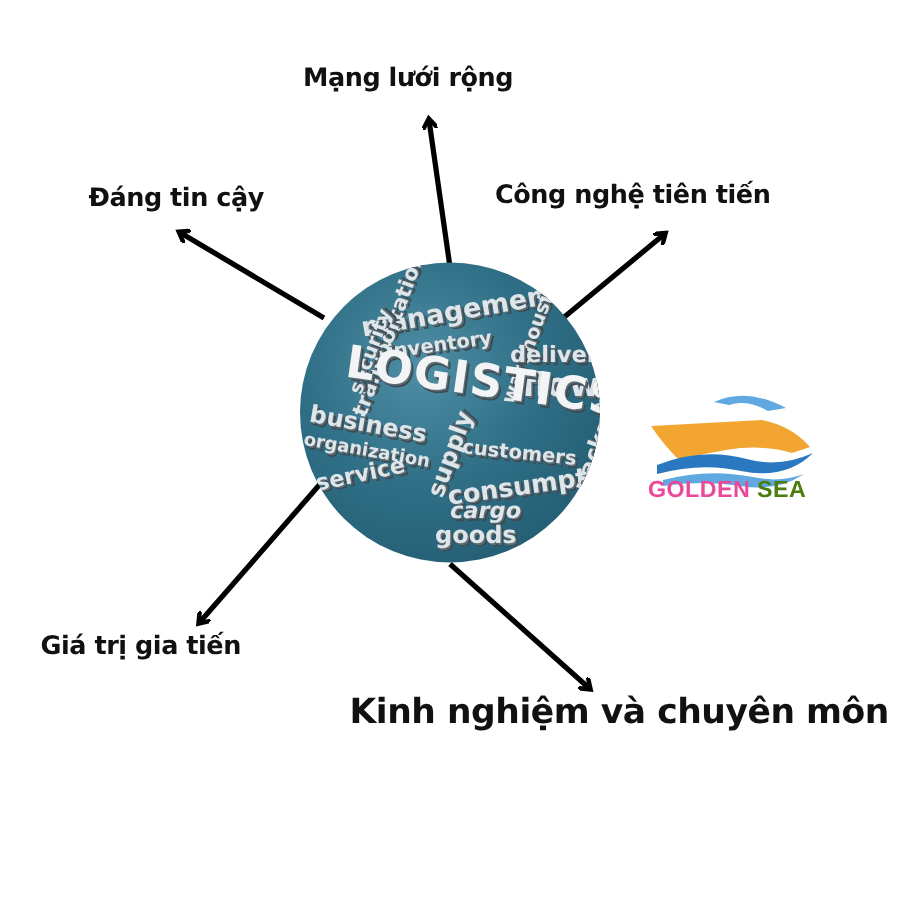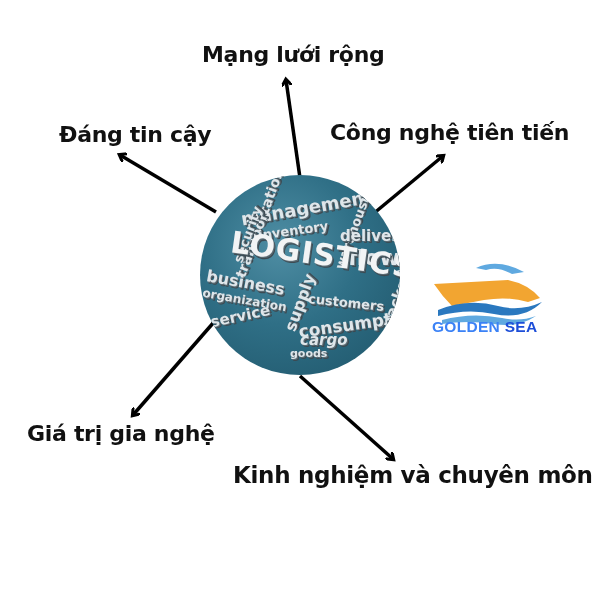--- a/index.html
+++ b/index.html
@@ -1,25 +1,25 @@
 <!DOCTYPE html>
 <html><head>
 <meta charset="utf-8">
 <style>
   html, body { margin:0; padding:0; background:#ffffff; }
   body { width:600px; height:600px; position:relative; overflow:hidden; font-family:"DejaVu Sans", sans-serif; }
-  .label { position:absolute; font-weight:bold; color:#111; white-space:nowrap; font-size:22px; letter-spacing:-0.3px; }
+  .label { position:absolute; font-weight:bold; color:#111; white-space:nowrap; font-size:17px; letter-spacing:-0.3px; }
   svg.arrows { position:absolute; left:0; top:0; }
   .hub { position:absolute; left:200px; top:175px; width:200px; height:200px; border-radius:50%; overflow:hidden;
          background: radial-gradient(circle at 40% 35%, #4f8ea4 0%, #2f6f86 45%, #1e5468 100%); }
   .hub .word { position:absolute; color:#dfe6ea; font-weight:bold; white-space:nowrap; text-shadow:1px 1px 0 #5c6c74, 2px 2px 0 #3c4a52; font-family:"DejaVu Sans", sans-serif; }
   .logo { position:absolute; left:428px; top:258px; width:120px; height:80px; }
   .logo-text { position:absolute; left:432px; top:318px; font-family:"Liberation Sans", sans-serif; font-weight:bold; font-size:15.5px; letter-spacing:0.3px; }
-  .logo-text .g { color:#3b82f6; }
-  .logo-text .s { color:#1d4ed8; }
+  .logo-text .g { color:#ec4899; }
+  .logo-text .s { color:#4d7c0f; }
 </style>
 </head>
 <body>
 
 <svg class="arrows" width="600" height="600">
   <defs>
     <marker id="ah" markerWidth="10" markerHeight="10" refX="6" refY="5" orient="auto" markerUnits="userSpaceOnUse">
       <path d="M0,0 L7,5 L0,10" fill="none" stroke="#000" stroke-width="3"></path>
     </marker>
   </defs>
@@ -42,28 +42,28 @@
   <span class="word" style="left:148px;top:70px;font-size:22px;">flow</span>
   <span class="word" style="left:148px;top:90px;font-size:13px;margin-left:48px;">stock</span>
   <span class="word" style="left:30px;top:62px;font-size:30px;letter-spacing:1px;transform:rotate(8deg);color:#f2f4f5;">LOGISTICS</span>
   <span class="word" style="left:6px;top:98px;font-size:16px;transform:rotate(10deg);">business</span>
   <span class="word" style="left:2px;top:118px;font-size:12px;transform:rotate(10deg);">organization</span>
   <span class="word" style="left:10px;top:132px;font-size:15px;transform:rotate(-12deg);">service</span>
   <span class="word" style="left:70px;top:118px;font-size:16px;transform:rotate(-70deg);">supply</span>
   <span class="word" style="left:108px;top:120px;font-size:13px;transform:rotate(6deg);">customers</span>
   <span class="word" style="left:98px;top:138px;font-size:17px;transform:rotate(-8deg);">consumption</span>
   <span class="word" style="left:100px;top:156px;font-size:15px;font-style:italic;">cargo</span>
-  <span class="word" style="left:90px;top:172px;font-size:11px;">goods</span>
+  <span class="word" style="left:90px;top:172px;font-size:16px;">goods</span>
   <span class="word" style="left:158px;top:102px;font-size:15px;transform:rotate(-70deg);">packaging</span>
 </div>
 
 <div class="label" style="left:202px;top:42px;">Mạng lưới rộng</div>
 <div class="label" style="left:59px;top:122px;text-align:center;">Đáng tin cậy</div>
 <div class="label" style="left:330px;top:120px;">Công nghệ tiên tiến</div>
-<div class="label" style="left:27px;top:421px;">Giá trị gia nghệ</div>
+<div class="label" style="left:27px;top:421px;">Giá trị gia tiến</div>
 <div class="label" style="left:233px;top:462px;font-size:23px;text-align:right;">Kinh nghiệm và chuyên môn</div>
 
 <svg class="logo" viewBox="0 0 120 80">
   <path d="M48,10 Q70,0 96,14 L84,16 Q70,8 58,12 Z" fill="#5fa9e0"></path>
   <path d="M6,26 L80,22 Q100,26 112,40 L100,44 Q80,38 56,42 L24,48 Q14,38 6,26 Z" fill="#f2a531"></path>
   <path d="M10,52 Q40,40 70,48 Q92,54 114,44 Q96,62 66,56 Q40,50 10,58 Z" fill="#2a78bf"></path>
   <path d="M14,62 Q44,54 74,60 Q92,64 108,58 Q90,70 66,66 Q40,62 14,66 Z" fill="#5fa9e0"></path>
 </svg>
 <div class="logo-text">
   <span class="g">GOLDEN</span>

